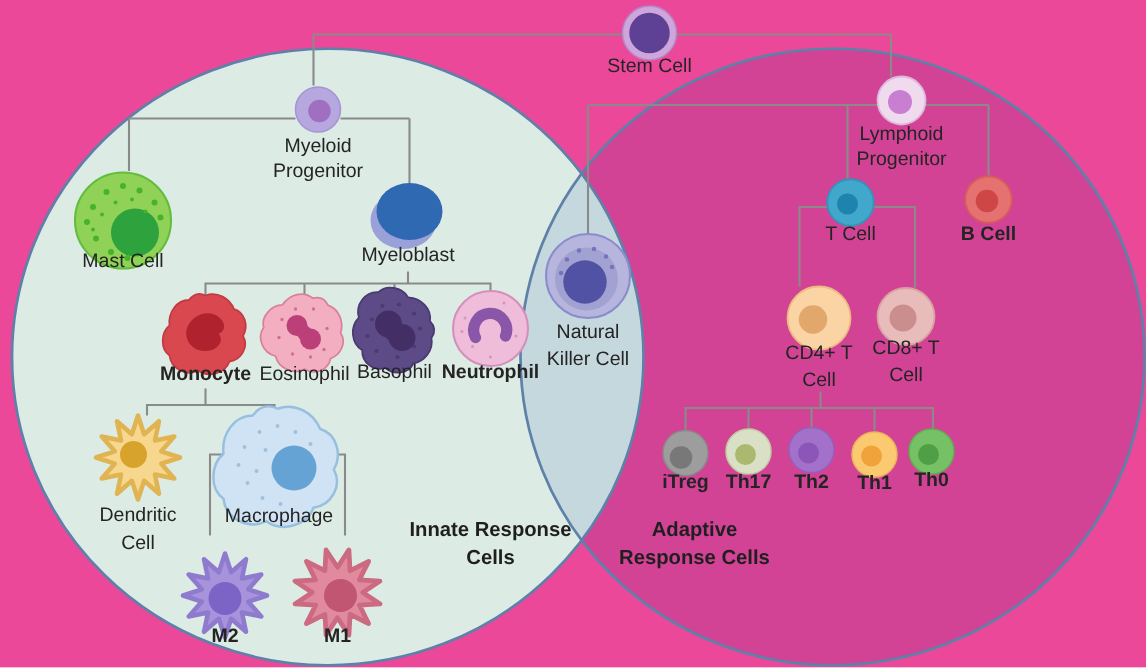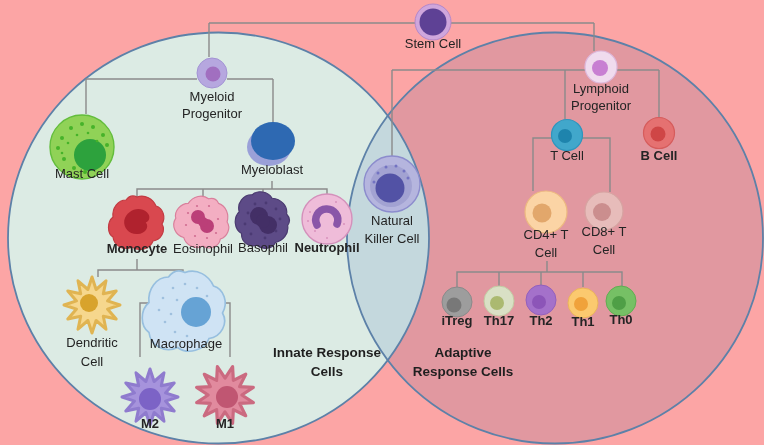--- a/index.html
+++ b/index.html
@@ -1,16 +1,16 @@
 <!DOCTYPE html>
 <html><head>
 <meta charset="utf-8">
 <style>
   html,body{margin:0;padding:0;background:#ffffff;}
-  .stage{position:relative;width:764px;height:445px;background:#fca5a5;overflow:hidden;}
+  .stage{position:relative;width:764px;height:445px;background:#ec4899;overflow:hidden;}
   svg{display:block;}
   text{font-family:"Liberation Sans","DejaVu Sans",sans-serif;font-size:13px;fill:#242424;}
   .b{font-weight:700;}
   .rg{font-size:13.5px;font-weight:700;fill:#1f1f1f;}
   .mid{text-anchor:middle;}
 </style>
 </head>
 <body>
 
 <div class="stage">

